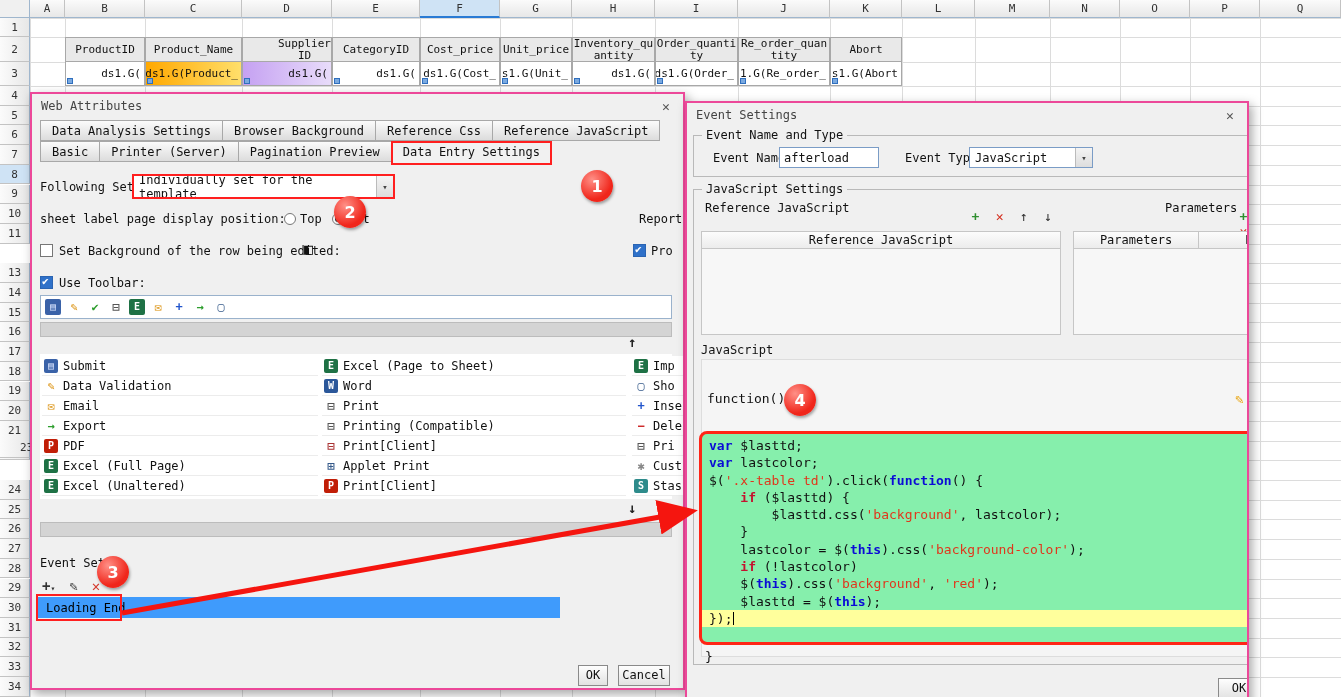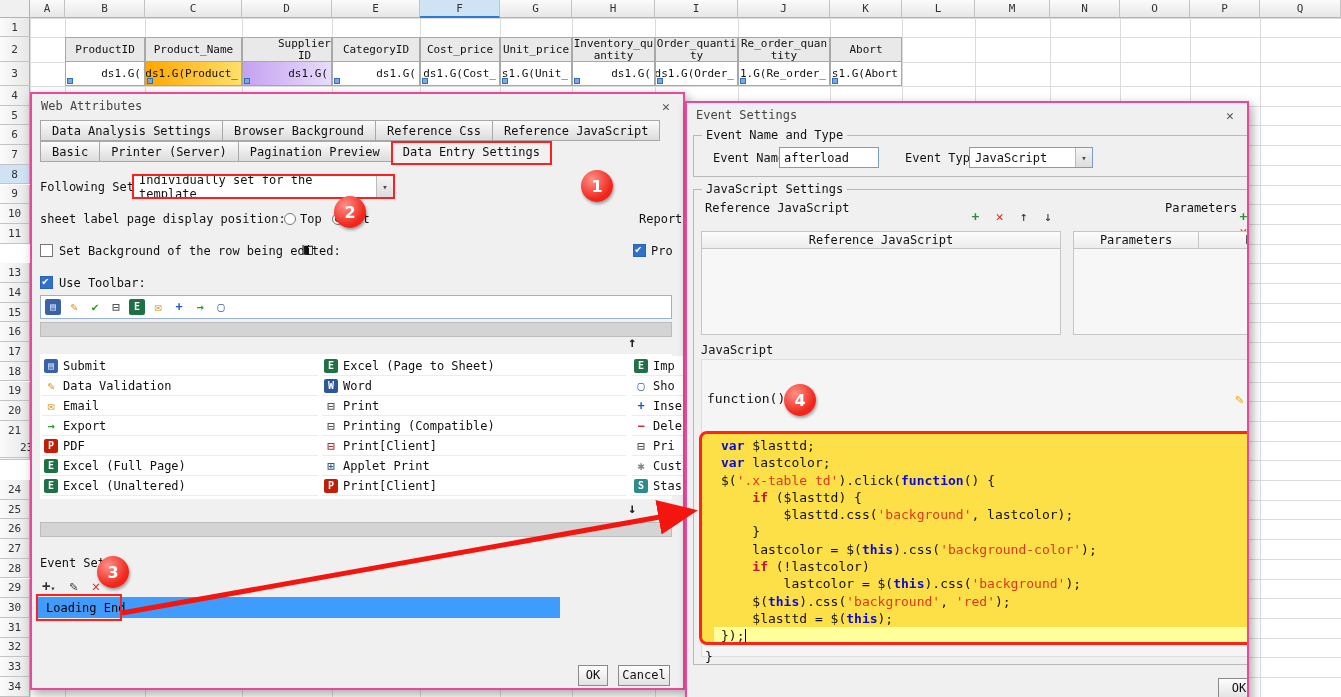--- a/index.html
+++ b/index.html
@@ -84,22 +84,22 @@
   .ib{display:inline-block;width:17px;text-align:center;font-size:13px;color:#333;cursor:pointer}
   .ib.g{color:#2f8f2f;font-weight:bold}
   .ib.r{color:#d42f1f;font-weight:bold}
   .thead{position:absolute;height:18px;background:linear-gradient(#fcfcfc,#ececec);border:1px solid #c6c6c6;
     display:flex;align-items:center;justify-content:center}
   .tbody{position:absolute;background:#f7f7f7;border:1px solid #c6c6c6;border-top:none}
   .field{position:absolute;background:#fff;border:1px solid #7a9cc6;display:flex;align-items:center;
     padding-left:4px;white-space:nowrap;overflow:hidden}
 
   .editor-zone{position:absolute;background:#f5f5f5;border:1px solid #ddd}
-  .codebox{position:absolute;background:#fde047;border:3px solid #ff2516;border-radius:8px;
-    padding:3px 12px;overflow:hidden;font-size:13px}
+  .codebox{position:absolute;background:#86efac;border:3px solid #ff2516;border-radius:8px;
+    padding:3px 0;overflow:hidden;font-size:13px}
   .code-line{white-space:pre;line-height:17.3px;padding:0 7px}
   .code-line.hl{background:#ffff9c}
   .tok-kw{color:#0b0bd6;font-weight:bold}
   .tok-kw2{color:#c4122f;font-weight:bold}
   .tok-str{color:#e0361c}
   .tok-pl{color:#111}
   .caret{display:inline-block;width:1px;height:13px;background:#000;vertical-align:-2px;margin-left:1px}
   .fmt-ic{color:#e8a000;font-size:14px;margin-right:4px}
 
   
@@ -471,21 +471,20 @@
 
     <div class="codebox" id="code-lines" style="left:12px;top:328px;width:627px;height:214px">
         <div class="code-line"><span class="tok-kw">var</span><span class="tok-pl"> $lasttd;</span></div>
         <div class="code-line"><span class="tok-kw">var</span><span class="tok-pl"> lastcolor;</span></div>
         <div class="code-line"><span class="tok-pl">$(</span><span class="tok-str">'.x-table td'</span><span class="tok-pl">).click(</span><span class="tok-kw">function</span><span class="tok-pl">() {</span></div>
         <div class="code-line"><span class="tok-pl">    </span><span class="tok-kw2">if</span><span class="tok-pl"> ($lasttd) {</span></div>
         <div class="code-line"><span class="tok-pl">        $lasttd.css(</span><span class="tok-str">'background'</span><span class="tok-pl">, lastcolor);</span></div>
         <div class="code-line"><span class="tok-pl">    }</span></div>
         <div class="code-line"><span class="tok-pl">    lastcolor = $(</span><span class="tok-kw">this</span><span class="tok-pl">).css(</span><span class="tok-str">'background-color'</span><span class="tok-pl">);</span></div>
         <div class="code-line"><span class="tok-pl">    </span><span class="tok-kw2">if</span><span class="tok-pl"> (!lastcolor)</span></div>
-        <div class="code-line"><span class="tok-pl">        lastcolor = $(</span><span class="tok-kw">this</span><span class="tok-pl">).css(</span><span class="tok-str">'background'</span><span class="tok-pl">);</span></div>
         <div class="code-line"><span class="tok-pl">    $(</span><span class="tok-kw">this</span><span class="tok-pl">).css(</span><span class="tok-str">'background'</span><span class="tok-pl">, </span><span class="tok-str">'red'</span><span class="tok-pl">);</span></div>
         <div class="code-line"><span class="tok-pl">    $lasttd = $(</span><span class="tok-kw">this</span><span class="tok-pl">);</span></div>
         <div class="code-line hl"><span class="tok-pl">});</span><span class="caret"></span></div>
       </div>
     <span class="lbl" style="left:18px;top:546px;font-size:13px">}</span>
 
     <div class="btn" style="left:531px;top:575px;width:42px">OK</div>
     <div class="btn" style="left:581px;top:575px;width:58px">Cancel</div>
   </div>
 

